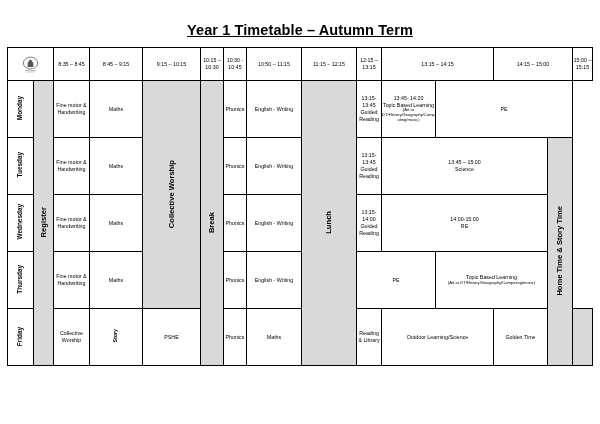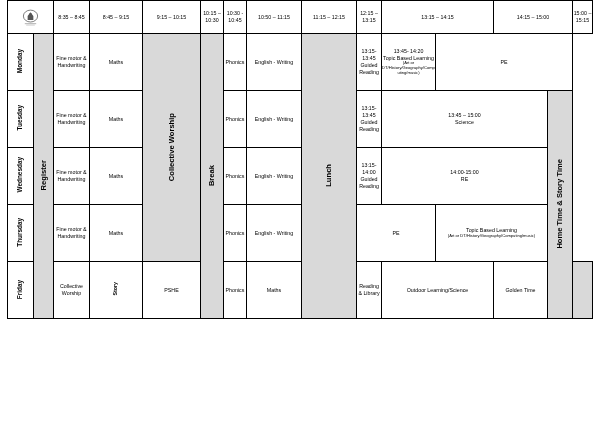--- a/index.html
+++ b/index.html
@@ -103,20 +103,21 @@
     line-height: 1.2;
     display: block;
   }
   .ln { display: block; }
 </style>
 </head>
 <body>
 
 <div class="page">
 
+  <div class="title">Year 1 Timetable – Autumn Term</div>
 
   <table class="timetable">
     <colgroup>
       <col style="width:26px">
       <col style="width:20px">
       <col style="width:36px">
       <col style="width:53px">
       <col style="width:58px">
       <col style="width:23px">
       <col style="width:23px">

